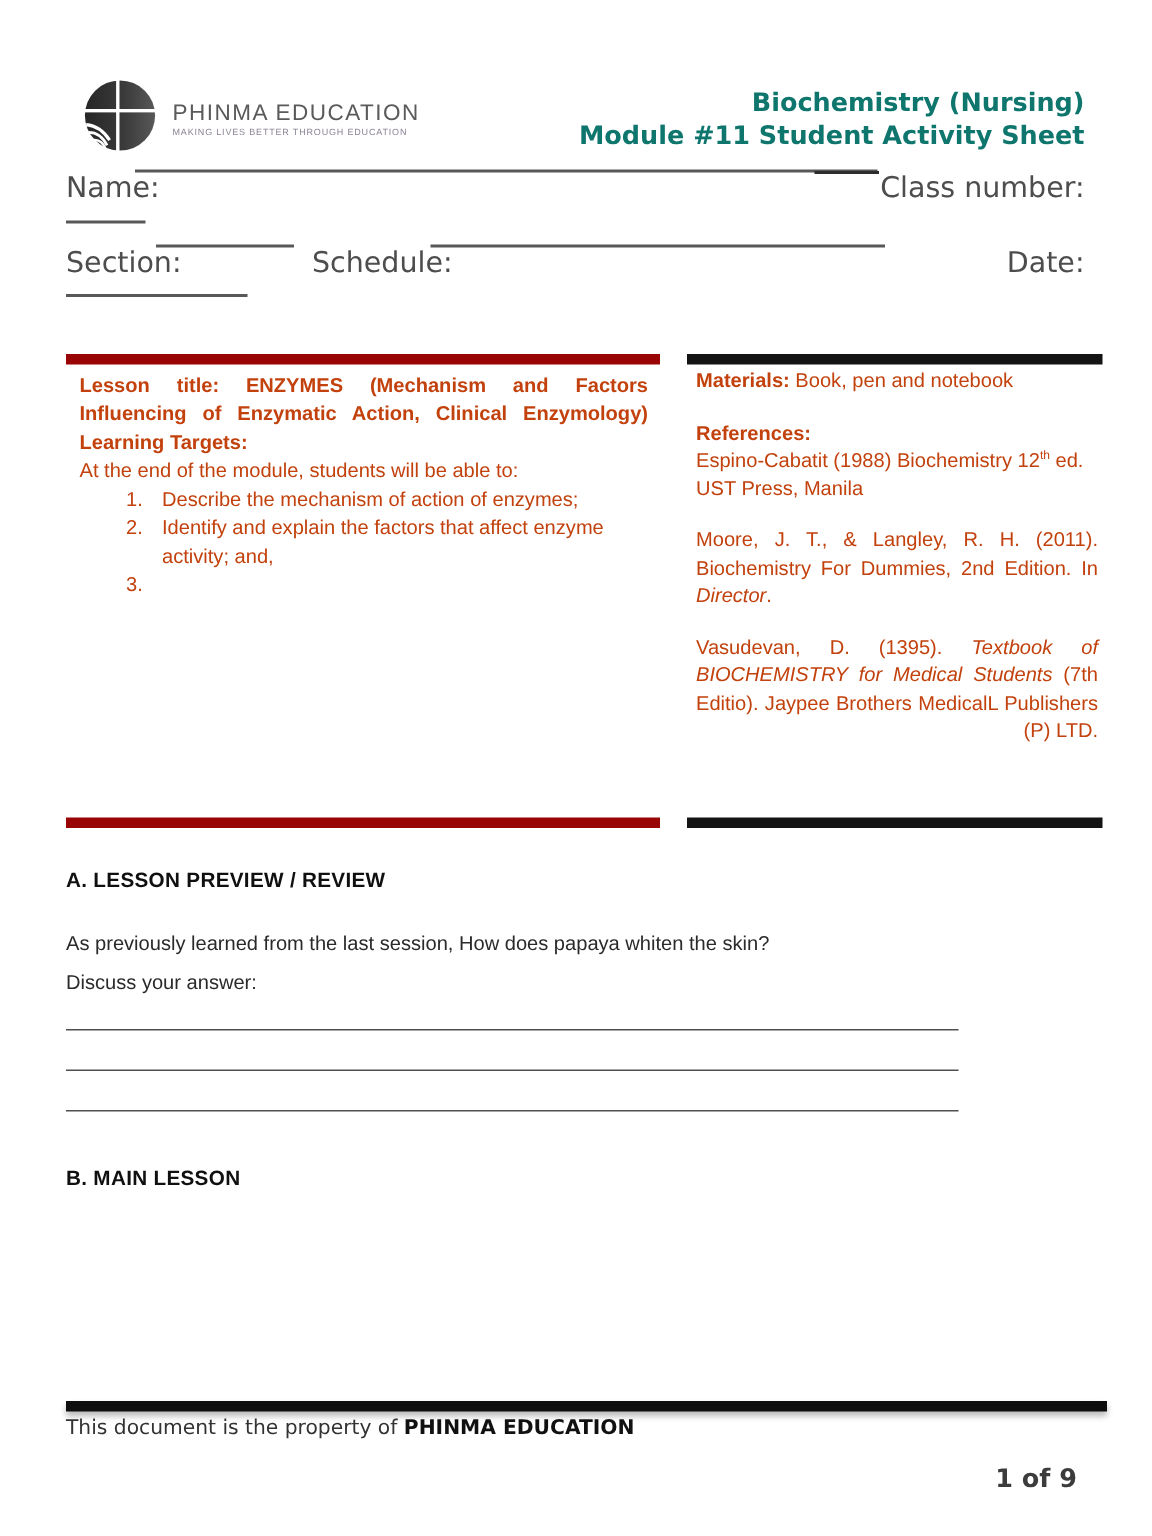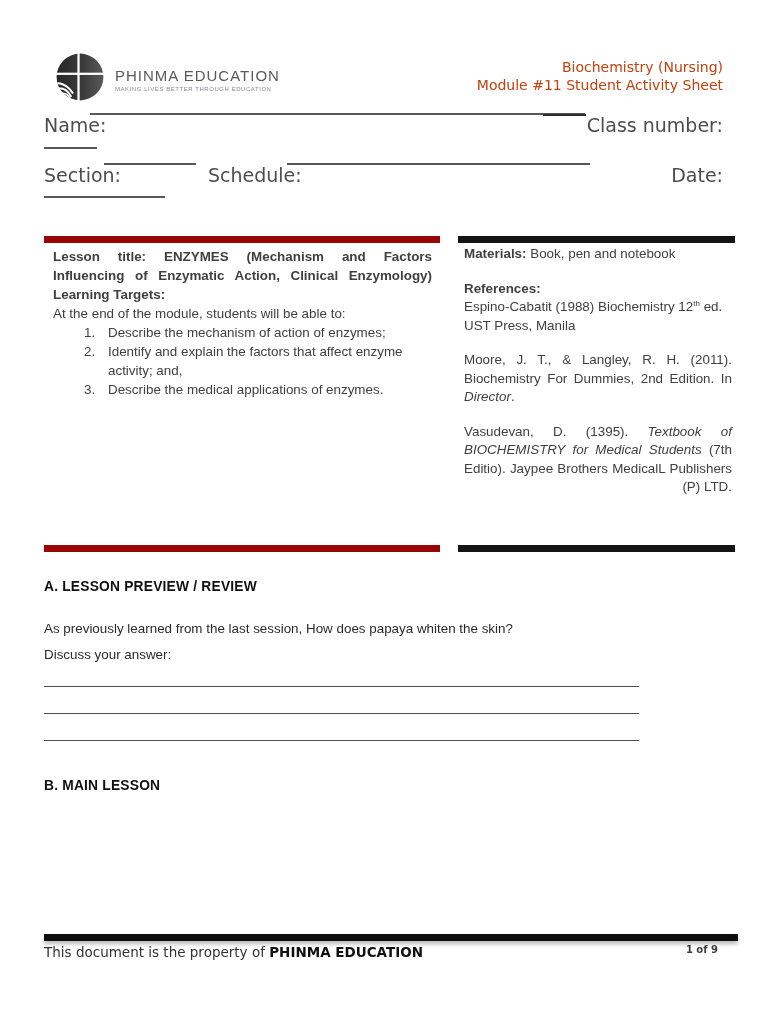--- a/index.html
+++ b/index.html
@@ -7,30 +7,30 @@
         font-family:"Liberation Sans",sans-serif;color:#222;border-radius:29px;}
 
   
   .logo-row{position:absolute;left:54px;top:48px;display:flex;align-items:center;gap:9px;}
   .logo-txt{display:flex;flex-direction:column;justify-content:center;}
   .logo-brand{font-size:15px;letter-spacing:1px;color:#5a5a5a;font-weight:400;}
   .logo-tag{font-size:6px;letter-spacing:.55px;color:#8b8495;margin-top:2px;}
 
   
   .hdr{position:absolute;right:45px;top:58px;text-align:right;
-       font-family:"DejaVu Sans",sans-serif;font-weight:normal;font-size:14px;
-       color:#c2410c;line-height:1.32;}
+       font-family:"DejaVu Sans",sans-serif;font-weight:bold;font-size:17px;
+       color:#0f766e;line-height:1.32;}
 
   
   .flabel{position:absolute;font-family:"DejaVu Sans",sans-serif;font-size:19px;color:#4d4d4d;}
   .uline{position:absolute;border-bottom:2px solid #585858;height:0;}
   .uline.dark{border-bottom:2.5px solid #2c2c2c;}
 
   
-  .col{position:absolute;top:236px;font-size:13.4px;line-height:1.42;color:#404040;}
+  .col{position:absolute;top:236px;font-size:13.4px;line-height:1.42;color:#c2410c;}
   .col-left{left:44px;width:396px;height:316px;}
   .col-right{left:458px;width:277px;height:316px;}
   .bar{position:absolute;left:0;width:100%;height:7px;}
   .bar.top{top:0;}
   .bar.bottom{bottom:0;}
   .bar.red{background:#990404;}
   .bar.black{background:#141414;}
   .col-left .inner{padding:11px 8px 0 9px;}
   .col-right .inner{padding:9px 3px 0 6px;line-height:1.38;}
   .lesson-title{font-weight:bold;text-align:justify;}
@@ -48,22 +48,22 @@
   .sec-head{position:absolute;left:44px;font-weight:bold;font-size:13.8px;color:#101010;letter-spacing:.2px;}
   .plain{position:absolute;left:44px;font-size:13.4px;color:#2a2a2a;}
   .ansline{position:absolute;left:44px;width:595px;border-top:1.5px solid #4f4f4f;height:0;}
 
   
   .foot-bar{position:absolute;left:44px;top:934px;width:694px;height:7px;background:#0e0e0e;
             box-shadow:0 3px 4px rgba(0,0,0,.28);}
   .foot-left{position:absolute;left:44px;top:944px;font-family:"DejaVu Sans",sans-serif;
              font-size:13.5px;color:#333;}
   .foot-left .b{color:#111;}
-  .foot-page{position:absolute;right:50px;top:944px;font-family:"DejaVu Sans",sans-serif;
-             font-size:10px;font-weight:bold;color:#3c3c3c;}
+  .foot-page{position:absolute;right:50px;top:976px;font-family:"DejaVu Sans",sans-serif;
+             font-size:17px;font-weight:bold;color:#3c3c3c;}
 </style>
 </head>
 <body>
 
 <div class="page">
 
   <div class="logo-row">
     <span>
       <svg width="52" height="58" viewBox="0 0 60 66">
         <defs>
@@ -113,21 +113,20 @@
       <div class="obj-row">
         <span class="obj-num">1.</span>
         <span class="obj-text">Describe the mechanism of action of enzymes;</span>
       </div>
       <div class="obj-row">
         <span class="obj-num">2.</span>
         <span class="obj-text">Identify and explain the factors that affect enzyme activity; and,</span>
       </div>
       <div class="obj-row">
         <span class="obj-num">3.</span>
-        <span class="obj-text">Describe the medical applications of enzymes.</span>
       </div>
     </div>
     <div class="bar red bottom"></div>
   </div>
 
   <div class="col col-right">
     <div class="bar black top"></div>
     <div class="inner">
       <div class="p"><span class="b">Materials:</span><span> Book, pen and notebook</span></div>
       <div style="margin:0;" class="b">References:</div>

